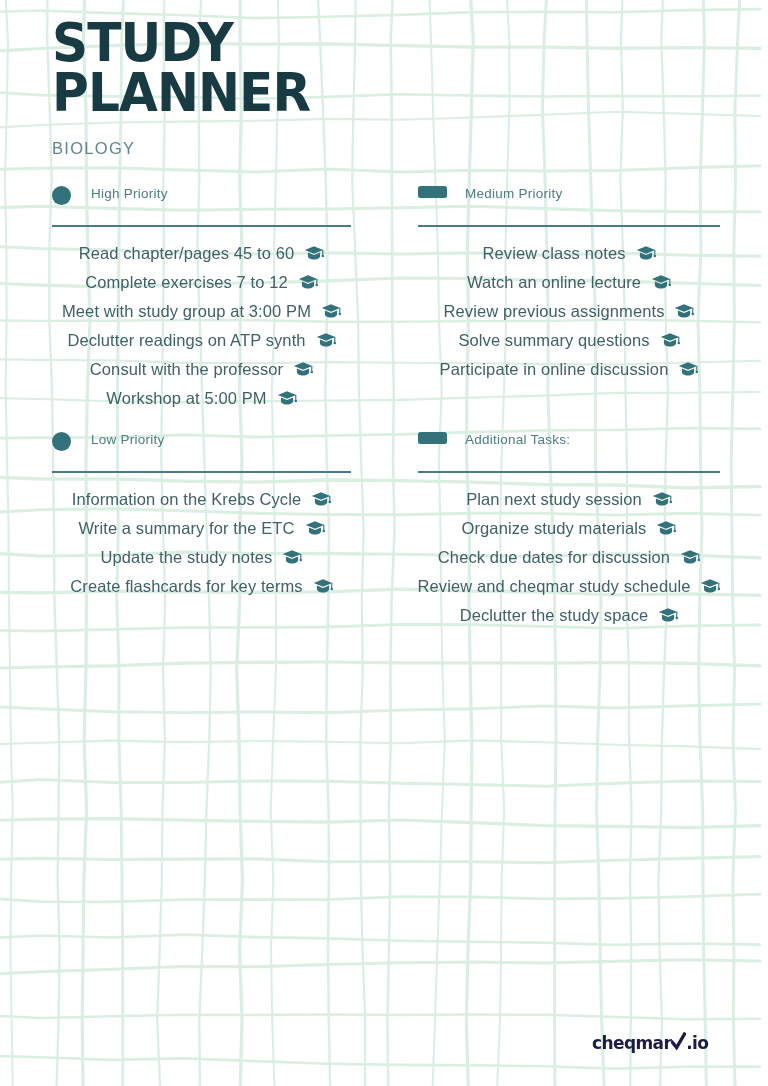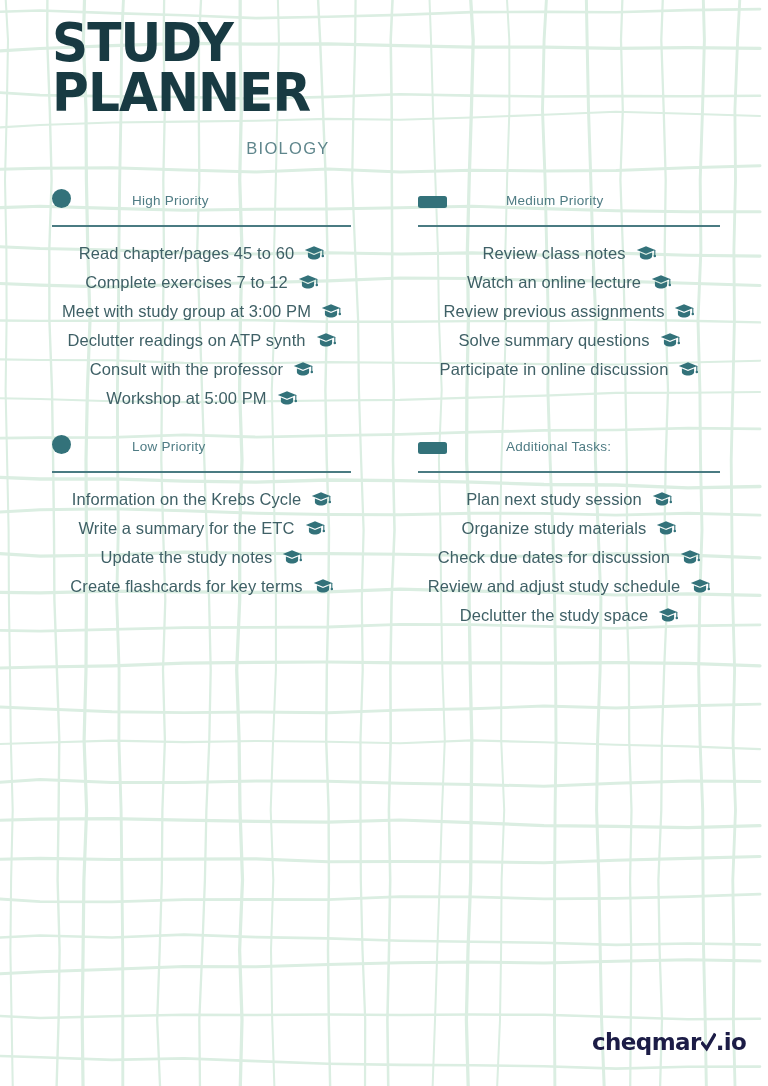--- a/index.html
+++ b/index.html
@@ -51,35 +51,33 @@
     transform-origin: left center;
     white-space: pre-line;
   }
   .subtitle {
     margin: 0;
     padding-top: 21px;
     font-size: 16.5px;
     letter-spacing: 1.3px;
     color: #5f868c;
     font-weight: 400;
-    text-align: right;
   }
 
   
   .col-left  { position: absolute; left: 52px;  width: 299px; }
   .col-right { position: absolute; left: 418px; width: 302px; }
 
   .row-1 { top: 186px; }
   .row-2 { top: 432px; }
 
   .section-head {
     display: flex;
-    align-items: flex-end;
+    align-items: flex-start;
     height: 22px;
-    gap: 41px;
   }
   .marker-dot {
     width: 19px;
     height: 19px;
     border-radius: 50%;
     background: #33727a;
     flex: 0 0 auto;
   }
   .marker-rect {
     width: 29px;
@@ -130,21 +128,21 @@
   
   .footer-logo {
     position: absolute;
     left: 592px;
     top: 1029px;
     display: flex;
     align-items: baseline;
     color: #1c1c46;
     font-family: "DejaVu Sans", sans-serif;
     font-weight: 700;
-    font-size: 23px;
+    font-size: 17px;
     letter-spacing: -0.6px;
   }
   .footer-logo .check {
     display: inline-block;
     width: 15px;
     height: 20px;
     position: relative;
     top: 2px;
   }
 </style>
@@ -403,21 +401,21 @@
           <div class="task-row">
             <span class="task-label">Check due dates for discussion</span>
             <span class="cap-icon"><svg viewBox="0 0 20 18" width="20" height="18">
                 <path d="M10 1.2 L19.2 5.0 L10 8.8 L0.8 5.0 Z" fill="#33727a"></path>
                 <path d="M3.9 7.6 L10 10.1 L16.1 7.6 L16.1 11.0 C16.1 13.2 13.4 14.6 10 14.6 C6.6 14.6 3.9 13.2 3.9 11.0 Z" fill="#33727a"></path>
                 <path d="M18.8 5.3 L18.8 10.2" stroke="#33727a" stroke-width="1.1" fill="none" stroke-linecap="round"></path>
                 <circle cx="18.8" cy="11.1" r="1.25" fill="#33727a"></circle>
               </svg></span>
           </div>
           <div class="task-row">
-            <span class="task-label">Review and adjust study schedule</span>
+            <span class="task-label">Review and cheqmar study schedule</span>
             <span class="cap-icon"><svg viewBox="0 0 20 18" width="20" height="18">
                 <path d="M10 1.2 L19.2 5.0 L10 8.8 L0.8 5.0 Z" fill="#33727a"></path>
                 <path d="M3.9 7.6 L10 10.1 L16.1 7.6 L16.1 11.0 C16.1 13.2 13.4 14.6 10 14.6 C6.6 14.6 3.9 13.2 3.9 11.0 Z" fill="#33727a"></path>
                 <path d="M18.8 5.3 L18.8 10.2" stroke="#33727a" stroke-width="1.1" fill="none" stroke-linecap="round"></path>
                 <circle cx="18.8" cy="11.1" r="1.25" fill="#33727a"></circle>
               </svg></span>
           </div>
           <div class="task-row">
             <span class="task-label">Declutter the study space</span>
             <span class="cap-icon"><svg viewBox="0 0 20 18" width="20" height="18">

